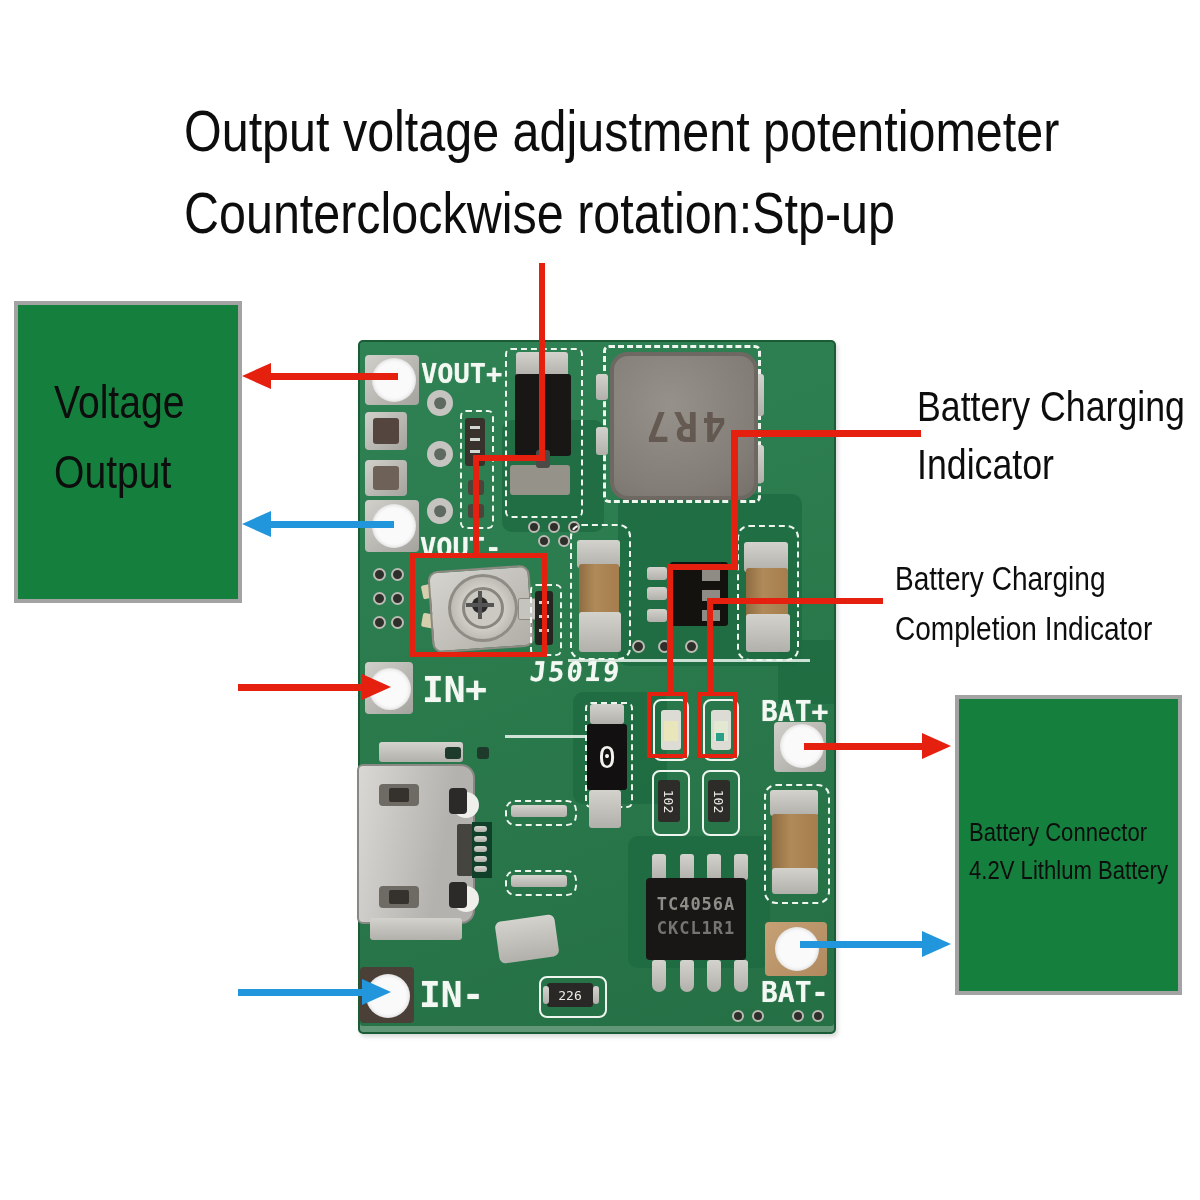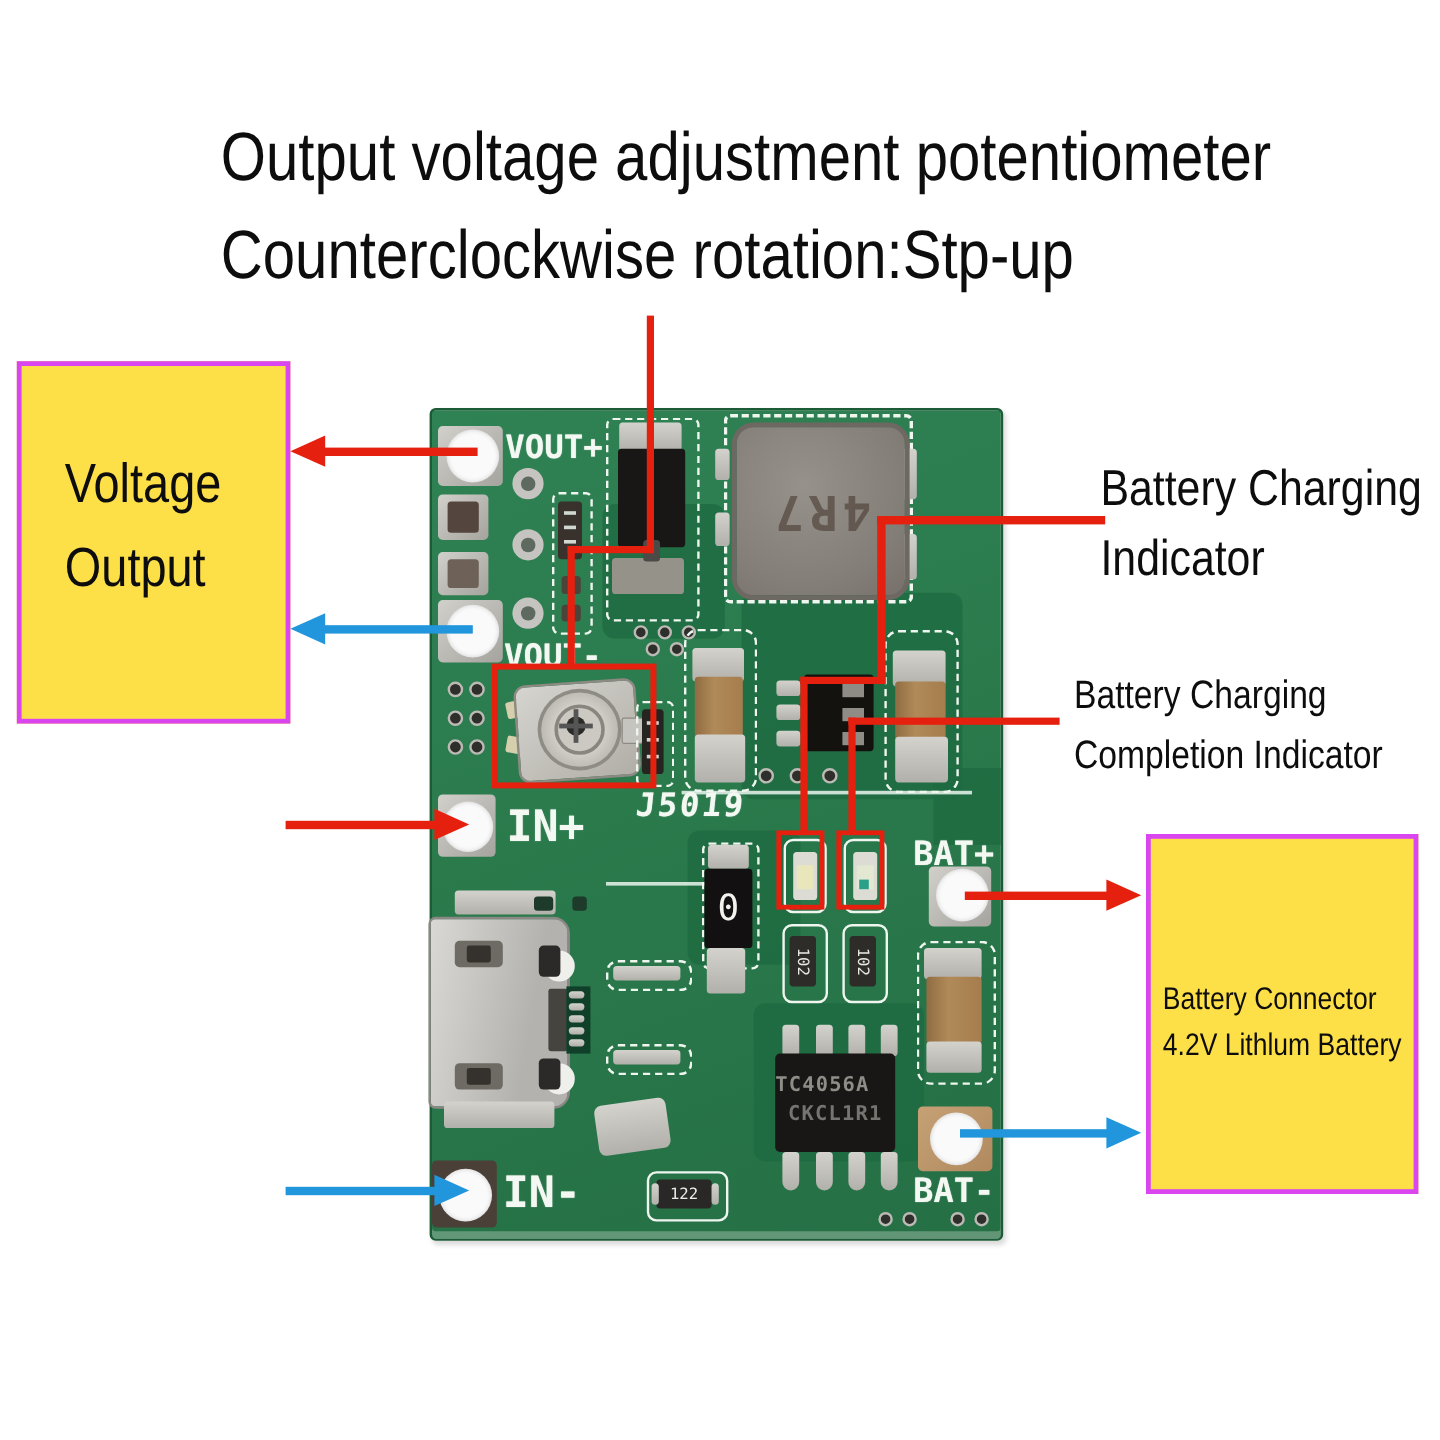--- a/index.html
+++ b/index.html
@@ -1,21 +1,21 @@
 <!DOCTYPE html>
 <html><head>
 <meta charset="utf-8">
 <style>
   html,body{margin:0;padding:0;background:#fff;}
   #canvas{position:relative;width:1200px;height:1200px;background:#fff;overflow:hidden;
           font-family:"Liberation Sans",sans-serif;color:#0d0d0d;}
   .abs{position:absolute;}
   .cond{transform:scaleX(.85);transform-origin:left top;white-space:nowrap;}
   
-  .callout{position:absolute;background:#fde047;border:4px solid #d946ef;}
+  .callout{position:absolute;background:#15803d;border:4px solid #a3a3a3;}
   
   .rl{position:absolute;background:#e6200f;}
   .bl{position:absolute;background:#2196dd;}
   .head{position:absolute;width:0;height:0;}
   .head.r-left {border-top:13px solid transparent;border-bottom:13px solid transparent;border-right:29px solid #e6200f;}
   .head.r-right{border-top:13px solid transparent;border-bottom:13px solid transparent;border-left:29px solid #e6200f;}
   .head.b-left {border-top:13px solid transparent;border-bottom:13px solid transparent;border-right:29px solid #2196dd;}
   .head.b-right{border-top:13px solid transparent;border-bottom:13px solid transparent;border-left:29px solid #2196dd;}
   .redbox{position:absolute;border:5px solid #e6200f;z-index:40;}
   
@@ -270,21 +270,21 @@
 
     <div class="sliver" style="left:292px;top:512px;width:14px;height:26px;"></div>
     <div class="sliver" style="left:320px;top:512px;width:14px;height:26px;"></div>
     <div class="sliver" style="left:347px;top:512px;width:14px;height:26px;"></div>
     <div class="sliver" style="left:374px;top:512px;width:14px;height:26px;"></div>
     <div class="sliver" style="left:292px;top:618px;width:14px;height:32px;border-radius:3px 3px 7px 7px;"></div>
     <div class="sliver" style="left:320px;top:618px;width:14px;height:32px;border-radius:3px 3px 7px 7px;"></div>
     <div class="sliver" style="left:347px;top:618px;width:14px;height:32px;border-radius:3px 3px 7px 7px;"></div>
     <div class="sliver" style="left:374px;top:618px;width:14px;height:32px;border-radius:3px 3px 7px 7px;"></div>
     <div class="dark" style="left:286px;top:536px;width:100px;height:82px;background:#191715;border-radius:4px;">
-      <div style="position:absolute;left:0;top:16px;width:100%;text-align:left;color:#8f8d88;
+      <div style="position:absolute;left:0;top:16px;width:100%;text-align:center;color:#8f8d88;
                   font-family:'DejaVu Sans Mono',monospace;font-weight:bold;font-size:17px;letter-spacing:1px;">TC4056A</div>
       <div style="position:absolute;left:0;top:40px;width:100%;text-align:center;color:#767470;
                   font-family:'DejaVu Sans Mono',monospace;font-weight:bold;font-size:17px;letter-spacing:1px;">CKCL1R1</div>
     </div>
 
     <div class="silk" style="left:404px;top:442px;width:62px;height:116px;border-radius:12px;"></div>
     <div class="sliver" style="left:410px;top:448px;width:48px;height:26px;"></div>
     <div class="tan" style="left:412px;top:472px;width:46px;height:56px;"></div>
     <div class="sliver" style="left:412px;top:526px;width:46px;height:26px;"></div>
 
@@ -293,21 +293,21 @@
     </div>
     <div class="sktxt" style="left:401px;top:634px;font-size:28px;">BAT-</div>
 
     <div class="abs" style="left:0px;top:625px;width:54px;height:56px;background:#4a4038;border-radius:4px;">
       <div class="hole" style="left:6px;top:7px;width:44px;height:44px;"></div>
     </div>
     <div class="sktxt" style="left:59px;top:632px;font-size:36px;">IN-</div>
 
     <div class="silks" style="left:179px;top:634px;width:64px;height:38px;">
       <div class="dark" style="left:6px;top:5px;width:46px;height:24px;background:#2a2826;display:flex;align-items:center;justify-content:center;">
-        <span style="color:#ececе8;color:#ececе8;color:#ececE8;font-size:13px;font-family:'DejaVu Sans Mono',monospace;">122</span>
+        <span style="color:#ececе8;color:#ececе8;color:#ececE8;font-size:13px;font-family:'DejaVu Sans Mono',monospace;">226</span>
       </div>
       <div class="sliver" style="left:2px;top:8px;width:6px;height:18px;"></div>
       <div class="sliver" style="left:52px;top:8px;width:6px;height:18px;"></div>
     </div>
 
     <div class="dot" style="left:372px;top:668px;width:8px;height:8px;"></div>
     <div class="dot" style="left:392px;top:668px;width:8px;height:8px;"></div>
     <div class="dot" style="left:432px;top:668px;width:8px;height:8px;"></div>
     <div class="dot" style="left:452px;top:668px;width:8px;height:8px;"></div>
   </div>

